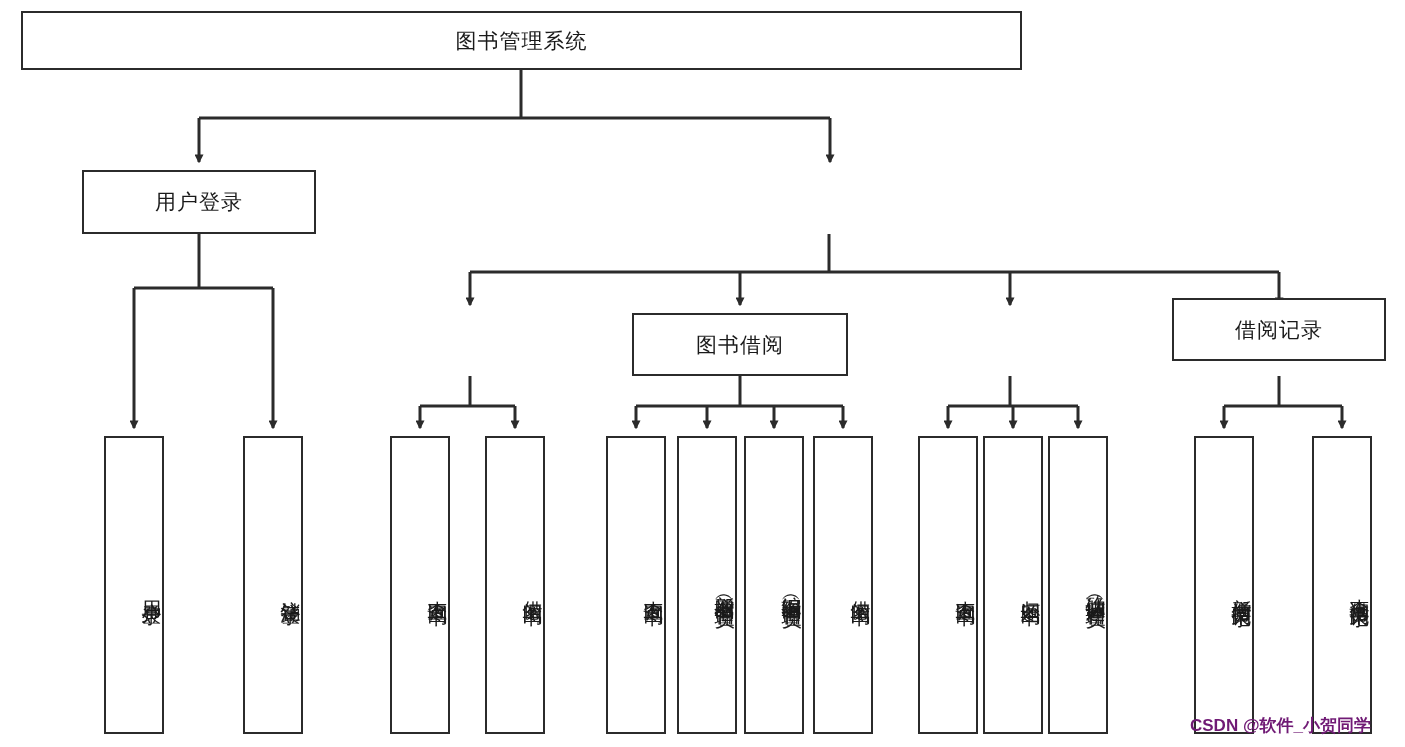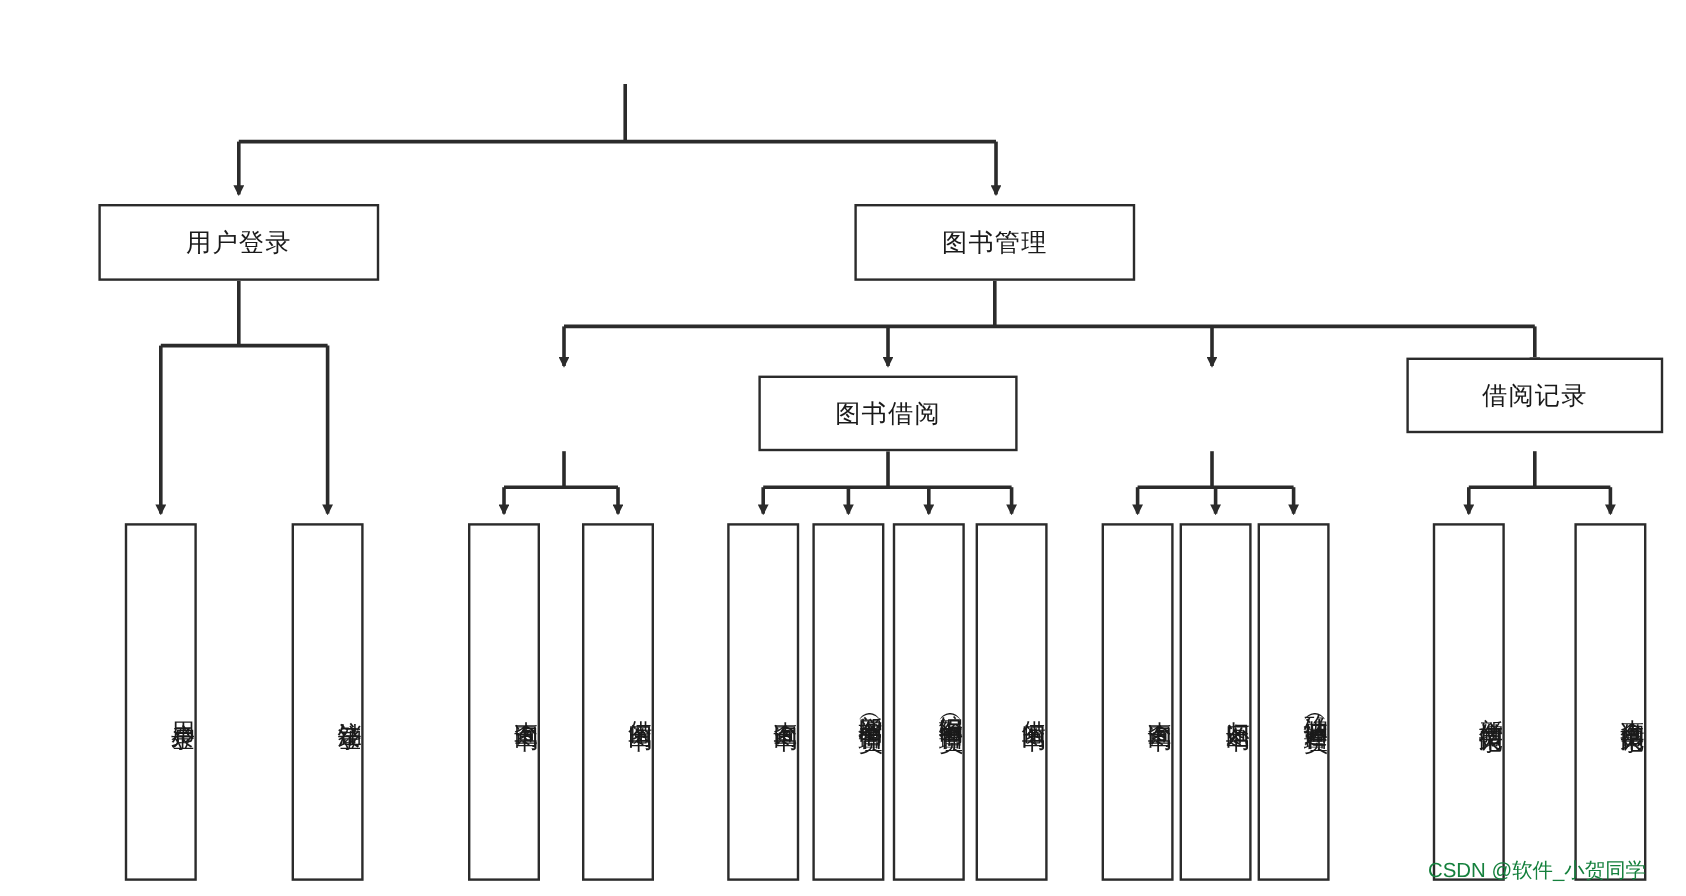--- a/index.html
+++ b/index.html
@@ -53,24 +53,25 @@
   .node.vert .vtext {
     writing-mode: vertical-rl;
     text-orientation: upright;
     white-space: nowrap;
   }
   #watermark {
     position: absolute;
     left: 1190px;
     top: 714px;
     font-size: 17px;
-    color: #15803d;
+    color: #701a75;
     white-space: nowrap;
     z-index: 3;
     font-family: "Liberation Sans", "DejaVu Sans", sans-serif;
+    font-weight: bold;
   }
 </style>
 </head>
 <body>
 
 <div id="canvas">
 
   <svg id="edges" viewBox="0 0 1405 747">
     <defs>
       <marker id="arrow" markerWidth="9" markerHeight="9" refX="7.6" refY="4.5" orient="auto" markerUnits="userSpaceOnUse">
@@ -114,26 +115,26 @@
       <path d="M1013,406 L1013,428" marker-end="url(#arrow)"></path>
       <path d="M1078,406 L1078,428" marker-end="url(#arrow)"></path>
 
       <path d="M1279,376 L1279,406"></path>
       <path d="M1224,406 L1342,406"></path>
       <path d="M1224,406 L1224,428" marker-end="url(#arrow)"></path>
       <path d="M1342,406 L1342,428" marker-end="url(#arrow)"></path>
     </g>
   </svg>
 
+  <div class="node horiz" style="left:21px; top:11px; width:1001px; height:59px;">
+    <span>图书管理系统</span>
+  </div>
 
   <div class="node horiz" style="left:82px; top:170px; width:234px; height:64px;">
     <span>用户登录</span>
-  </div>
-  <div class="node horiz" style="left:712px; top:170px; width:234px; height:64px;">
-    <span>图书管理</span>
   </div>
 
   <div class="node horiz" style="left:632px; top:313px; width:216px; height:63px;">
     <span>图书借阅</span>
   </div>
   <div class="node horiz" style="left:1172px; top:298px; width:214px; height:63px;">
     <span>借阅记录</span>
   </div>
 
   <div class="node vert" style="left:104px; top:436px; width:60px; height:298px;">

